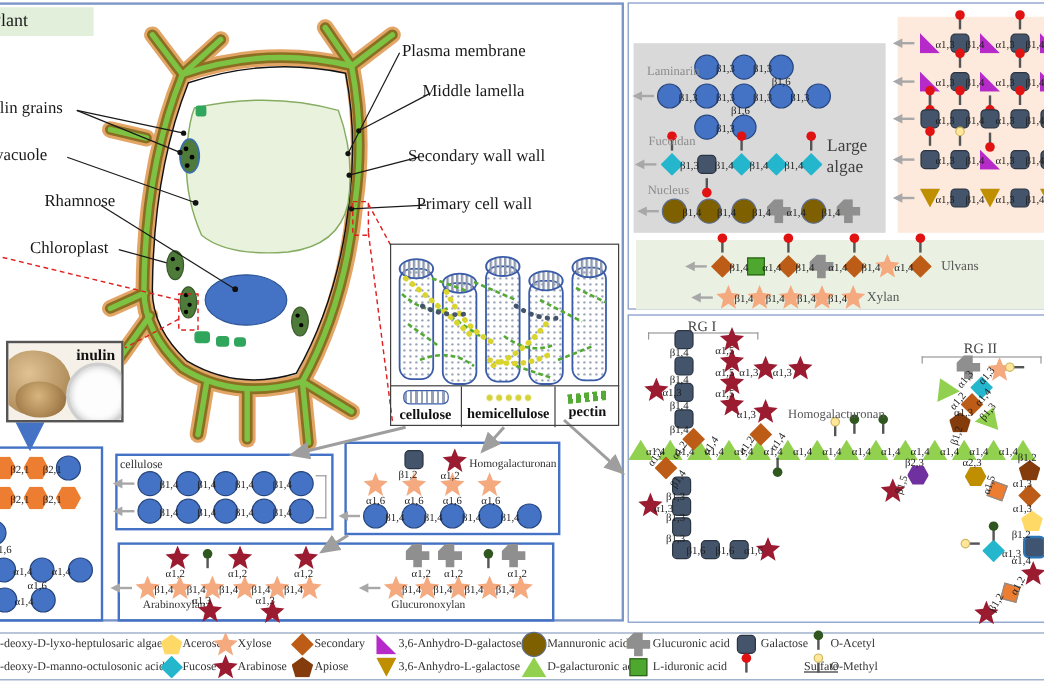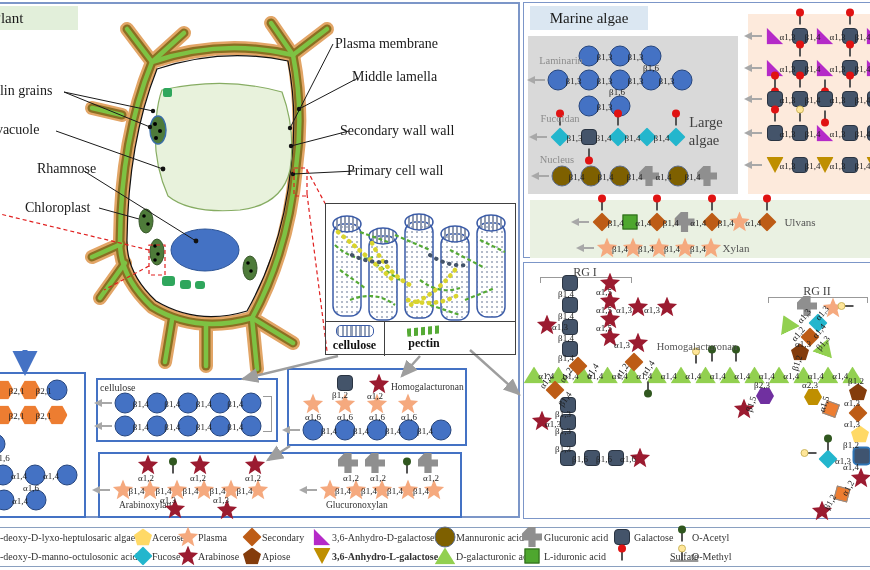--- a/index.html
+++ b/index.html
@@ -228,28 +228,37 @@
     <path d="M25,350 L25,371" stroke="#4472c4" stroke-width="5" fill="none" marker-end="url(#mb)"></path>
   </svg>
 
   <div class="box" style="left:325px;top:203px;width:191px;height:152px;border:1.5px solid #404040;background:transparent;"></div>
   <div id="insetCells">
     <div class="cell">
       <span class="ic-cel"></span>
       <span class="word">cellulose</span>
     </div>
     <div class="cell">
+      <span class="ic-hem"></span>
+      <span class="word">hemicellulose</span>
+    </div>
+    <div class="cell">
       <span class="ic-pec"></span>
       <span class="word">pectin</span>
     </div>
   </div>
 
+  <div class="box" id="photoBox">
+    <div class="blob" style="left:-6px;top:6px;width:58px;height:54px;background:radial-gradient(circle at 40% 35%,#e0c294,#9c7743);"></div>
+    <div class="blob" style="left:6px;top:32px;width:42px;height:30px;background:radial-gradient(circle at 45% 40%,#d8b57e,#8a6434);"></div>
+    <div id="bowl"></div>
+    <div style="position:absolute;right:5px;top:2px;font-weight:bold;font-size:13px;color:#111;">inulin</div>
+  </div>
 
   <div class="box" id="plantTag">Plant</div>
-  <div class="box" id="titleBox">Marine algae</div>
   <div class="lbl" style="left:-18px;top:83px;">inulin grains</div>
   <div class="lbl" style="left:-40px;top:122px;">Large vacuole</div>
   <div class="lbl" style="left:37px;top:161px;">Rhamnose</div>
   <div class="lbl" style="left:25px;top:200px;">Chloroplast</div>
   <div class="lbl" style="left:335px;top:36px;">Plasma membrane</div>
   <div class="lbl" style="left:352px;top:69px;">Middle lamella</div>
   <div class="lbl" style="left:340px;top:123px;">Secondary wall wall</div>
   <div class="lbl" style="left:347px;top:163px;">Primary cell wall</div>
   <div class="slbl" style="left:100px;top:382px;">cellulose</div>
   <div class="slbl" style="left:391px;top:382px;font-size:9.5px;">Homogalacturonan</div>
@@ -680,21 +689,21 @@
       <div class="T" style="left: 736px; top: 248px; transform: translate(-50%, -50%); font-size: 11px; color: rgb(85, 85, 85);">Xylan</div>
       <div class="T" style="left: 706px; top: 122px; transform: translate(-50%, -50%); font-size: 14.5px; color: rgb(63, 63, 63);">Large</div>
       <div class="T" style="left: 704px; top: 140px; transform: translate(-50%, -50%); font-size: 14.5px; color: rgb(63, 63, 63);">algae</div>
       <div class="T" style="left: 585px; top: 272px; transform: translate(-50%, -50%); font-size: 12px; color: rgb(68, 68, 68);">RG I</div>
       <div class="T" style="left: 817px; top: 291px; transform: translate(-50%, -50%); font-size: 12px; color: rgb(68, 68, 68);">RG II</div>
       <div class="T" style="left: 697px; top: 346px; transform: translate(-50%, -50%); font-size: 10.5px; color: rgb(85, 85, 85);">Homogalacturonan</div>
       <div class="T" style="left: 0px; top: 537px; transform: translate(0px, -50%); font-size: 10px; color: rgb(51, 51, 51);">-deoxy-D-lyxo-heptulosaric algae</div>
       <div class="G ace" style="left: 143px; top: 537px; transform: translate(-50%, -50%);"></div>
       <div class="T" style="left: 152px; top: 537px; transform: translate(0px, -50%); font-size: 10px; color: rgb(51, 51, 51);">Acerose</div>
       <div class="G xyl" style="left: 188px; top: 537px; transform: translate(-50%, -50%);"></div>
-      <div class="T" style="left: 198px; top: 537px; transform: translate(0px, -50%); font-size: 10px; color: rgb(51, 51, 51);">Plasma</div>
+      <div class="T" style="left: 198px; top: 537px; transform: translate(0px, -50%); font-size: 10px; color: rgb(51, 51, 51);">Xylose</div>
       <div class="G rhaD" style="left: 252px; top: 537px; transform: translate(-50%, -50%);"></div>
       <div class="T" style="left: 262px; top: 537px; transform: translate(0px, -50%); font-size: 10px; color: rgb(51, 51, 51);">Secondary</div>
       <div class="G anhD" style="left: 322px; top: 537px; transform: translate(-50%, -50%);"></div>
       <div class="T" style="left: 332px; top: 537px; transform: translate(0px, -50%); font-size: 10px; color: rgb(51, 51, 51);">3,6-Anhydro-D-galactose</div>
       <div class="G manC" style="left: 445px; top: 537px; transform: translate(-50%, -50%);"></div>
       <div class="T" style="left: 456px; top: 537px; transform: translate(0px, -50%); font-size: 10px; color: rgb(51, 51, 51);">Mannuronic acid</div>
       <div class="G glcAX" style="left: 532px; top: 537px; transform: translate(-50%, -50%);"></div>
       <div class="T" style="left: 544px; top: 537px; transform: translate(0px, -50%); font-size: 10px; color: rgb(51, 51, 51);">Glucuronic acid</div>
       <div class="G galSq" style="left: 622px; top: 537px; transform: translate(-50%, -50%);"></div>
       <div class="T" style="left: 634px; top: 537px; transform: translate(0px, -50%); font-size: 10px; color: rgb(51, 51, 51);">Galactose</div>
@@ -703,21 +712,21 @@
       </div>
       <div class="T" style="left: 692px; top: 537px; transform: translate(0px, -50%); font-size: 10px; color: rgb(51, 51, 51);">O-Acetyl</div>
       <div class="T" style="left: 0px; top: 556px; transform: translate(0px, -50%); font-size: 10px; color: rgb(51, 51, 51);">-deoxy-D-manno-octulosonic acid</div>
       <div class="G fucD" style="left: 143px; top: 556px; transform: translate(-50%, -50%);"></div>
       <div class="T" style="left: 152px; top: 556px; transform: translate(0px, -50%); font-size: 10px; color: rgb(51, 51, 51);">Fucose</div>
       <div class="G ara" style="left: 188px; top: 556px; transform: translate(-50%, -50%);"></div>
       <div class="T" style="left: 198px; top: 556px; transform: translate(0px, -50%); font-size: 10px; color: rgb(51, 51, 51);">Arabinose</div>
       <div class="G api" style="left: 252px; top: 556px; transform: translate(-50%, -50%);"></div>
       <div class="T" style="left: 262px; top: 556px; transform: translate(0px, -50%); font-size: 10px; color: rgb(51, 51, 51);">Apiose</div>
       <div class="G anhL" style="left: 322px; top: 556px; transform: translate(-50%, -50%);"></div>
-      <div class="T" style="left: 332px; top: 556px; transform: translate(0px, -50%); font-size: 10px; color: rgb(51, 51, 51); font-weight: bold;">3,6-Anhydro-L-galactose</div>
+      <div class="T" style="left: 332px; top: 556px; transform: translate(0px, -50%); font-size: 10px; color: rgb(51, 51, 51);">3,6-Anhydro-L-galactose</div>
       <div class="G galA" style="left: 445px; top: 556px; transform: translate(-50%, -50%);"></div>
       <div class="T" style="left: 456px; top: 556px; transform: translate(0px, -50%); font-size: 10px; color: rgb(51, 51, 51);">D-galacturonic acid</div>
       <div class="G idoSq" style="left: 532px; top: 556px; transform: translate(-50%, -50%);"></div>
       <div class="T" style="left: 544px; top: 556px; transform: translate(0px, -50%); font-size: 10px; color: rgb(51, 51, 51);">L-iduronic acid</div>
       <div class="G pin su" style="left: 622px; top: 556px; transform: translate(-50%, -50%);">
         <i></i>
       </div>
       <div class="T" style="left: 670px; top: 556px; transform: translate(0px, -50%); font-size: 10px; color: rgb(51, 51, 51); text-decoration: underline;">Sulfate</div>
       <div class="G pin me" style="left: 682px; top: 556px; transform: translate(-50%, -50%);">
         <i></i>

